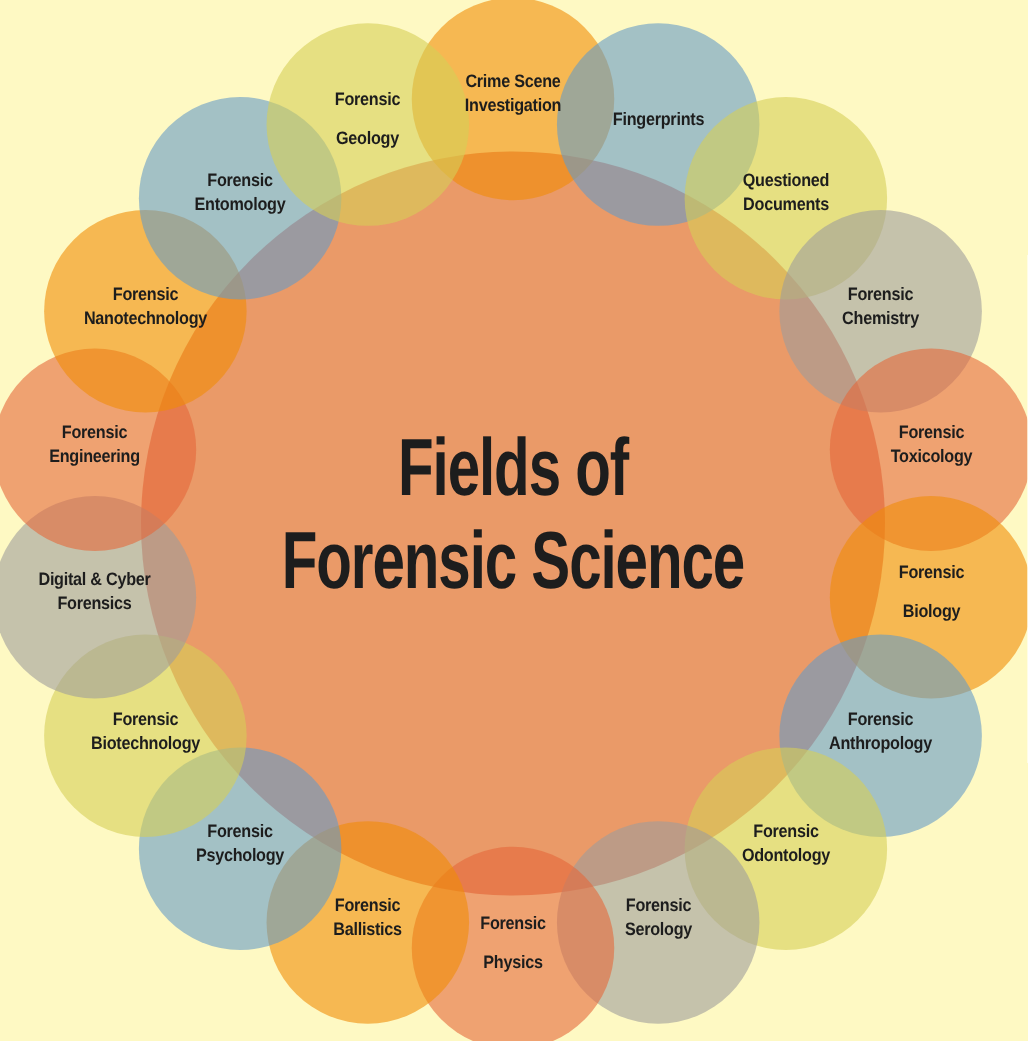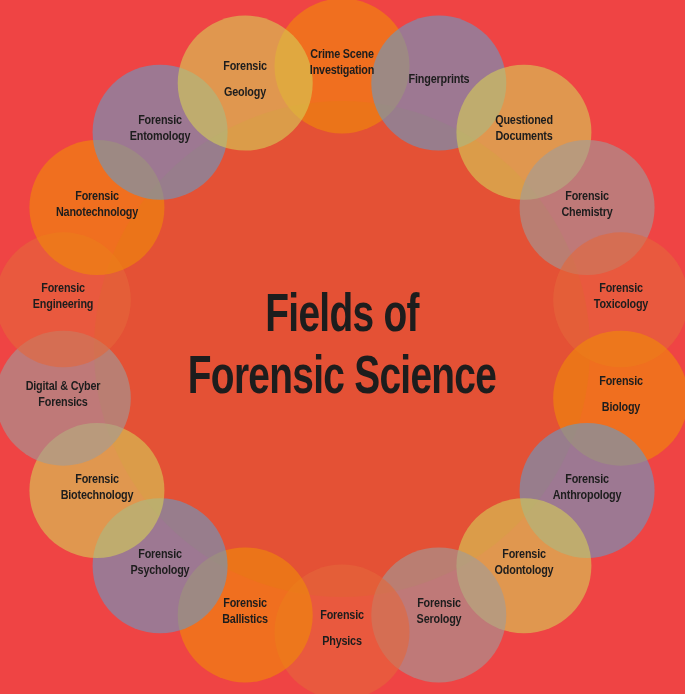--- a/index.html
+++ b/index.html
@@ -52,21 +52,21 @@
     font-size: 54px;
     font-weight: 700;
     letter-spacing: -1px;
     line-height: 62px;
     white-space: nowrap;
   }
 </style>
 </head>
 <body>
 
-<div class="canvas" style="background: #ef4444;">
+<div class="canvas" style="background: #fef9c3;">
   <svg class="venn-svg" width="685" height="694" viewBox="0 0 685 694" xmlns="http://www.w3.org/2000/svg">
       <circle cx="342" cy="349" r="248" fill="#dc5a2b" fill-opacity="0.6"></circle>
       <circle cx="342" cy="66" r="67.5" fill="#f08c07" fill-opacity="0.6"></circle>
       <circle cx="438.79170056116425" cy="83.06698831758797" r="67.5" fill="#669bc6" fill-opacity="0.6"></circle>
       <circle cx="523.9088935412906" cy="132.20942259732922" r="67.5" fill="#d5cf57" fill-opacity="0.6"></circle>
       <circle cx="587.0851892709961" cy="207.50000000000003" r="67.5" fill="#9e9d9b" fill-opacity="0.6"></circle>
       <circle cx="620.7005941024549" cy="299.8575657202587" r="67.5" fill="#e4673a" fill-opacity="0.6"></circle>
       <circle cx="620.7005941024549" cy="398.1424342797413" r="67.5" fill="#f08c07" fill-opacity="0.6"></circle>
       <circle cx="587.0851892709961" cy="490.5" r="67.5" fill="#669bc6" fill-opacity="0.6"></circle>
       <circle cx="523.9088935412906" cy="565.7905774026708" r="67.5" fill="#d5cf57" fill-opacity="0.6"></circle>

